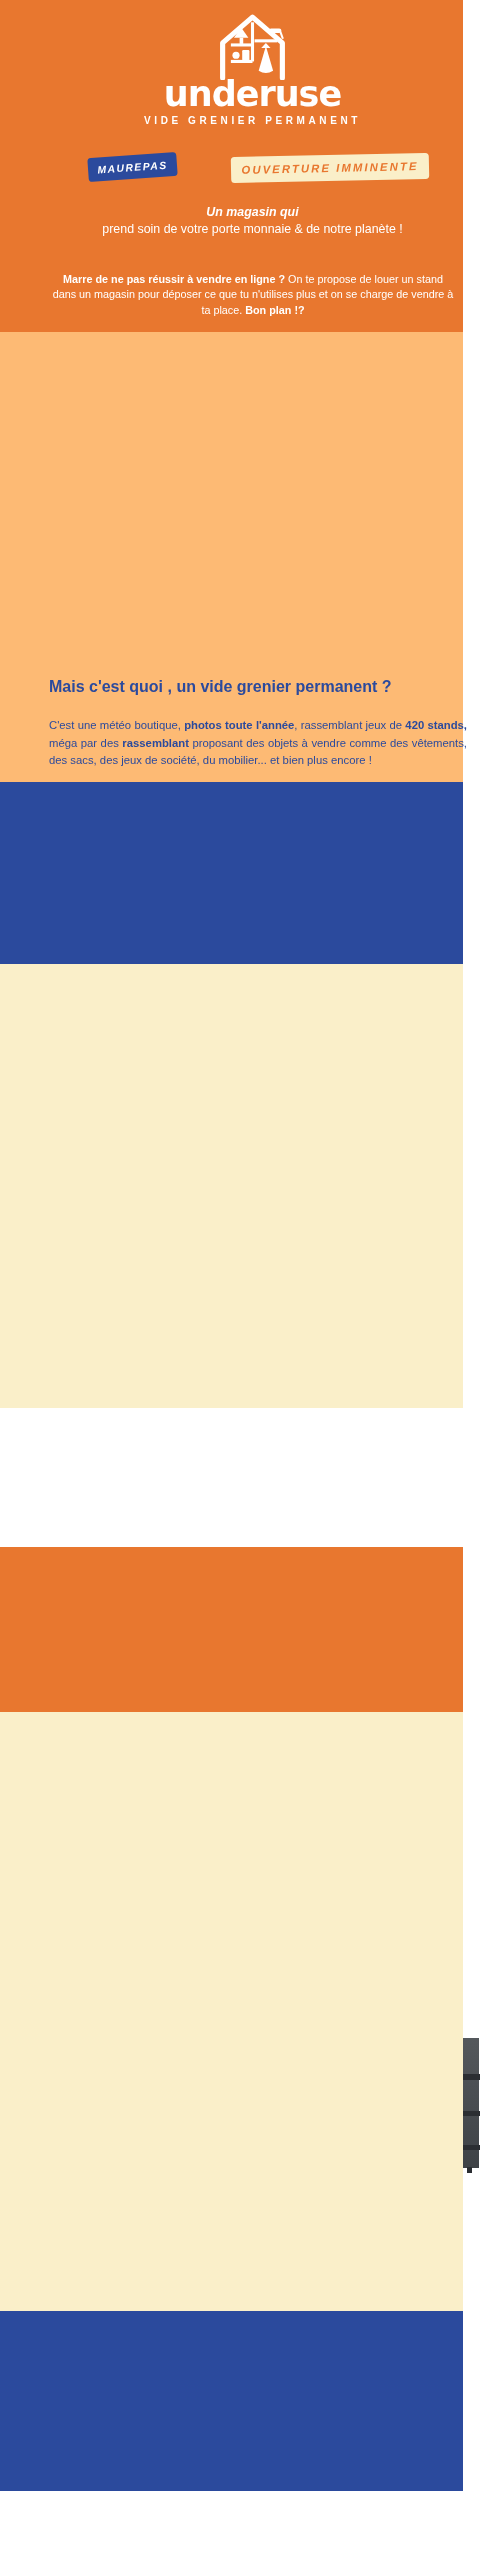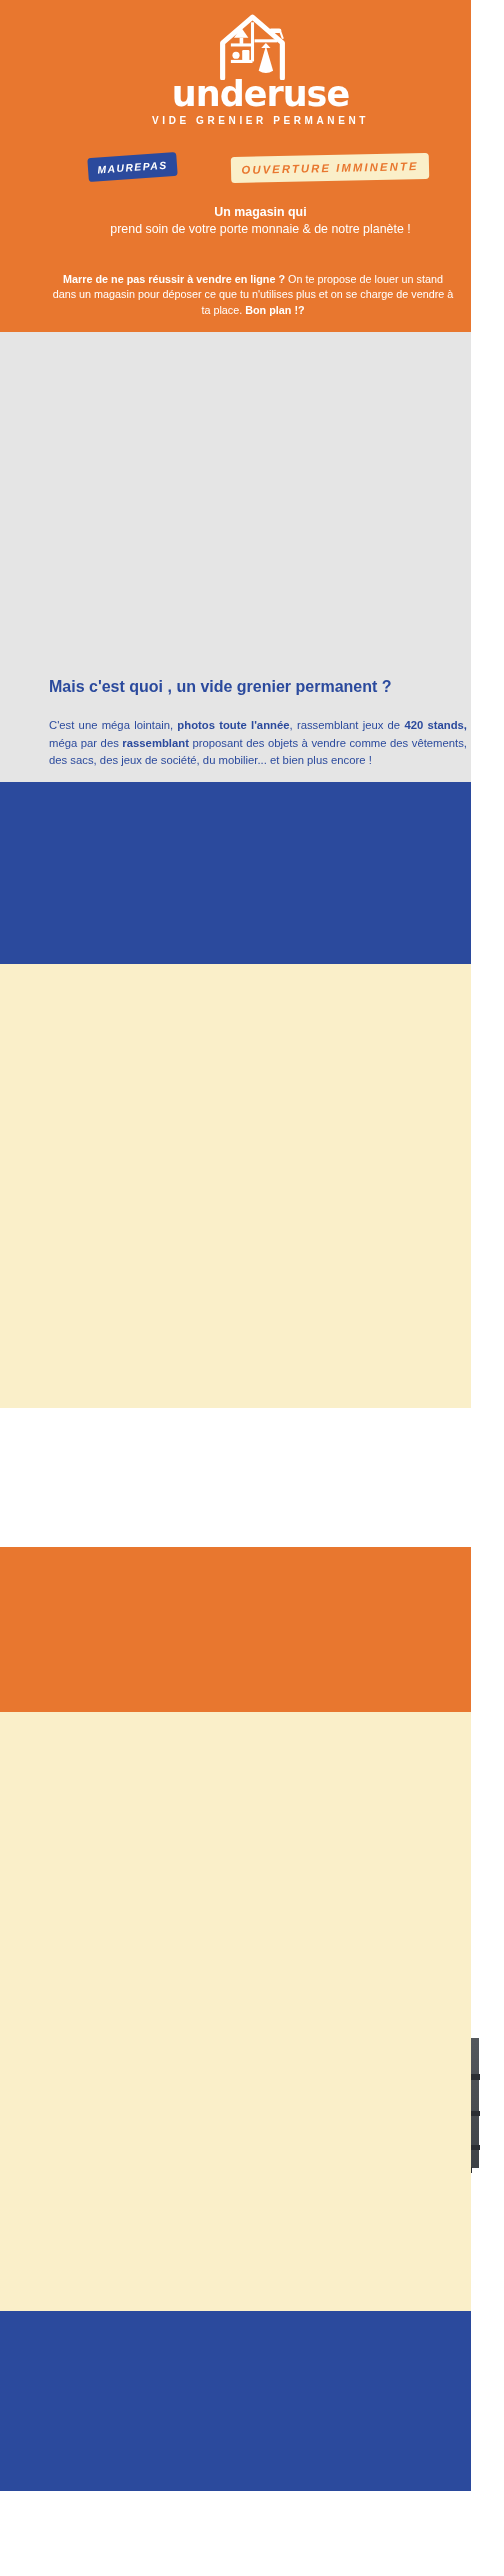--- a/index.html
+++ b/index.html
@@ -1,39 +1,39 @@
 <!DOCTYPE html>
 <html style="font-size:8.2px"><head>
 <meta charset="utf-8">
 <style>
   html,body{margin:0;padding:0;background:#fff;}
   #poster{position:relative;width:505px;height:3246px;overflow:hidden;
           font-family:"Liberation Sans",sans-serif;}
   .abs{position:absolute;}
-  .sec{position:absolute;left:0;width:463px;padding-left:8px;}
+  .sec{position:absolute;left:0;width:463px;}
   .center{text-align:center;}
   .hw{font-style:italic;font-weight:bold;}
   .bold{font-weight:bold;}
 
   
   .sec-header{top:0;height:332px;background:#E8772F;}
   .wordmark{top:74px;width:505px;font-family:"DejaVu Sans",sans-serif;
             font-weight:800;font-size:35px;letter-spacing:-1px;color:#fff;}
   .tagline{top:115px;width:505px;font-size:10px;letter-spacing:3.6px;font-weight:bold;color:#fff;}
   .badge{display:flex;align-items:center;justify-content:center;border-radius:3.6px;}
   .badge-maurepas{left:88px;top:155px;width:89px;height:24px;background:#2B4A9D;
       transform:rotate(-4deg);color:#fff;font-size:10.3px;letter-spacing:1.5px;}
   .badge-open{left:231px;top:155px;width:198px;height:26px;background:#FAEFC9;
       transform:rotate(-1.2deg);color:#E8772F;font-size:11.3px;letter-spacing:2.1px;}
-  .intro1{top:205px;width:505px;font-size:12.4px;font-weight:bold;color:#fff;}
+  .intro1{top:205px;width:505px;font-size:12.4px;font-weight:bold;color:#fff;font-style:italic;}
   .intro2{top:222px;width:505px;font-size:12.4px;color:#fff;}
   .pitch{left:52px;top:272px;width:402px;font-size:10.8px;line-height:1.42;color:#fff;text-align:center;}
 
   
-  .sec-what{top:332px;height:450px;background:#e5e5e5;}
+  .sec-what{top:332px;height:450px;background:#fdba74;}
   .what-title{left:49px;top:346px;width:422px;font-size:16px;font-weight:bold;color:#2B4A9D;}
   .what-para{left:49px;top:385px;width:418px;font-size:11.3px;line-height:1.55;color:#2B4A9D;text-align:justify;}
   .with-title{left:66px;top:482px;font-size:15.5px;font-weight:bold;color:#24418f;}
   .card{background:#fff;box-shadow:0 1px 3.1px rgba(0,0,0,0.08);display:flex;flex-direction:column;
         align-items:center;text-align:center;}
   .tape{background:#EC8A2F;transform:rotate(-5deg);clip-path:polygon(0 10%,100% 0,97% 90%,3% 100%);}
   .tape:before{content:"";position:absolute;left:0;top:0;width:38%;height:100%;
         background:#d06f1f;clip-path:polygon(0 0,100% 18%,55% 100%,0 100%);}
   .card-title{font-size:12.4px;letter-spacing:0.5px;color:#2B4A9D;font-style:italic;font-weight:bold;
         transform:rotate(-2deg);margin:5.2px 0 6.2px;}
@@ -96,21 +96,21 @@
     <div class="abs center tagline">VIDE GRENIER PERMANENT</div>
     <div class="abs badge badge-maurepas hw">MAUREPAS</div>
     <div class="abs badge badge-open hw">OUVERTURE IMMINENTE</div>
     <div class="abs center intro1">Un magasin qui</div>
     <div class="abs center intro2">prend soin de votre porte monnaie &amp; de notre planète !</div>
     <div class="abs pitch"><span class="bold">Marre de ne pas réussir à vendre en ligne ?</span><span> On te propose de louer un stand dans un magasin pour déposer ce que tu n'utilises plus et on se charge de vendre à ta place. </span><span class="bold">Bon plan !?</span></div>
   </div>
 
   <div class="sec sec-what">
     <div class="abs what-title">Mais c'est quoi , un vide grenier permanent ?</div>
-    <div class="abs what-para"><span>C'est une méga lointain, </span><span class="bold">photos toute l'année</span><span>, rassemblant jeux de </span><span class="bold">420 stands,</span><span> méga par des </span><span class="bold">rassemblant</span><span> proposant des objets à vendre comme des vêtements, des sacs, des jeux de société, du mobilier... et bien plus encore !</span></div>
+    <div class="abs what-para"><span>C'est une météo boutique, </span><span class="bold">photos toute l'année</span><span>, rassemblant jeux de </span><span class="bold">420 stands,</span><span> méga par des </span><span class="bold">rassemblant</span><span> proposant des objets à vendre comme des vêtements, des sacs, des jeux de société, du mobilier... et bien plus encore !</span></div>
     <div class="abs with-title">Avec underuse, c'est...</div>
 
     <div class="abs tape" style="left:328px;top:459px;width:61px;height:23px;"></div>
     <div class="abs card" style="left:268px;top:473px;width:184px;height:129px;">
       <svg width="29" height="29" viewBox="0 0 64 64" style="margin-top:11.3px;">
         <g fill="none" stroke="#1d2533" stroke-width="3" stroke-linecap="round">
           <circle cx="32" cy="30" r="11"></circle>
             <path d="M28,34 q4,-6 8,0"></path>
           <line x1="27" y1="44" x2="37" y2="44"></line>
             <line x1="28" y1="49" x2="36" y2="49"></line>

